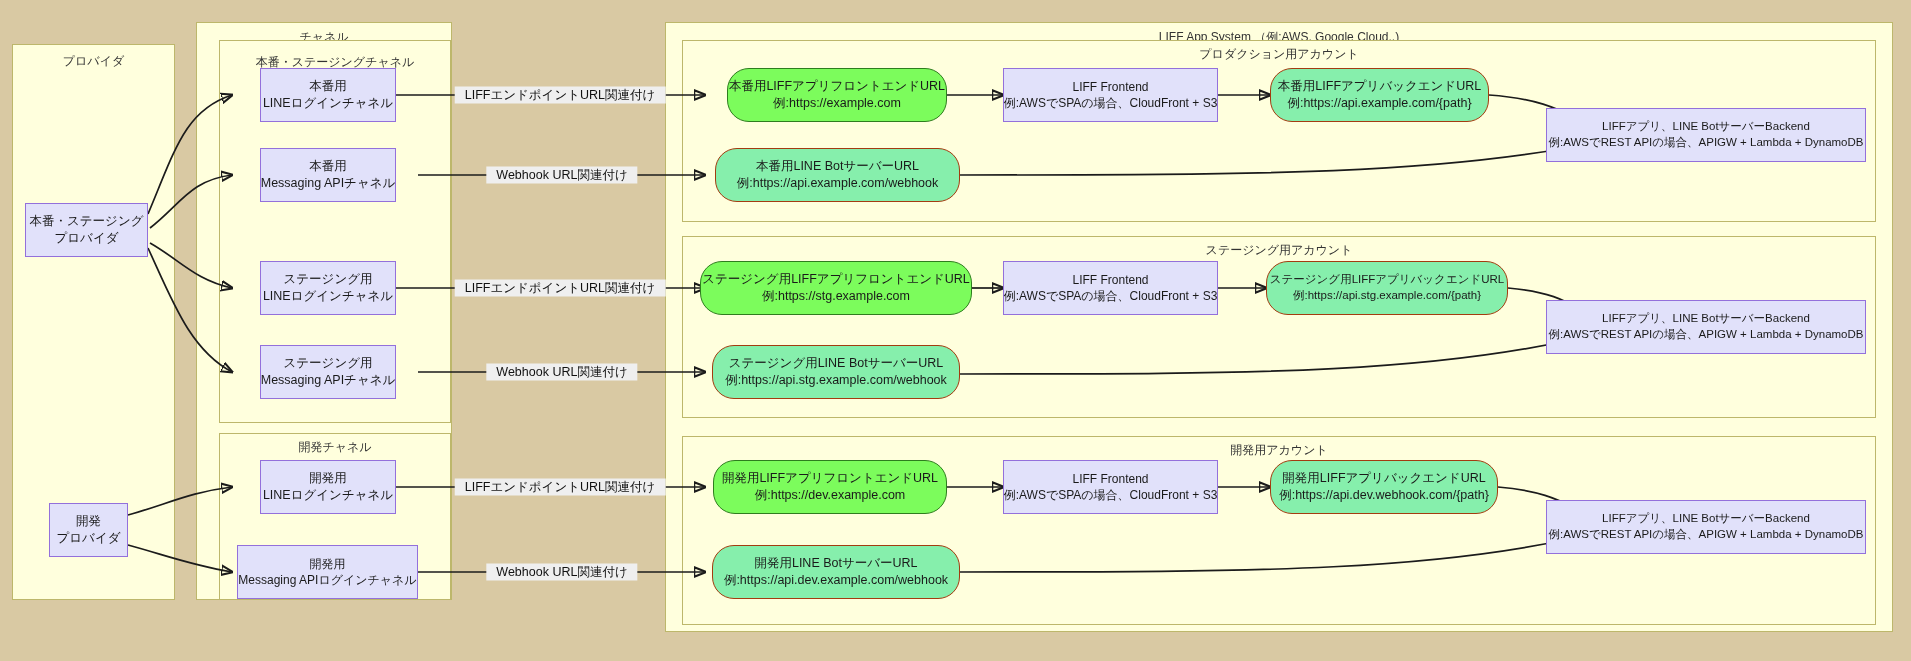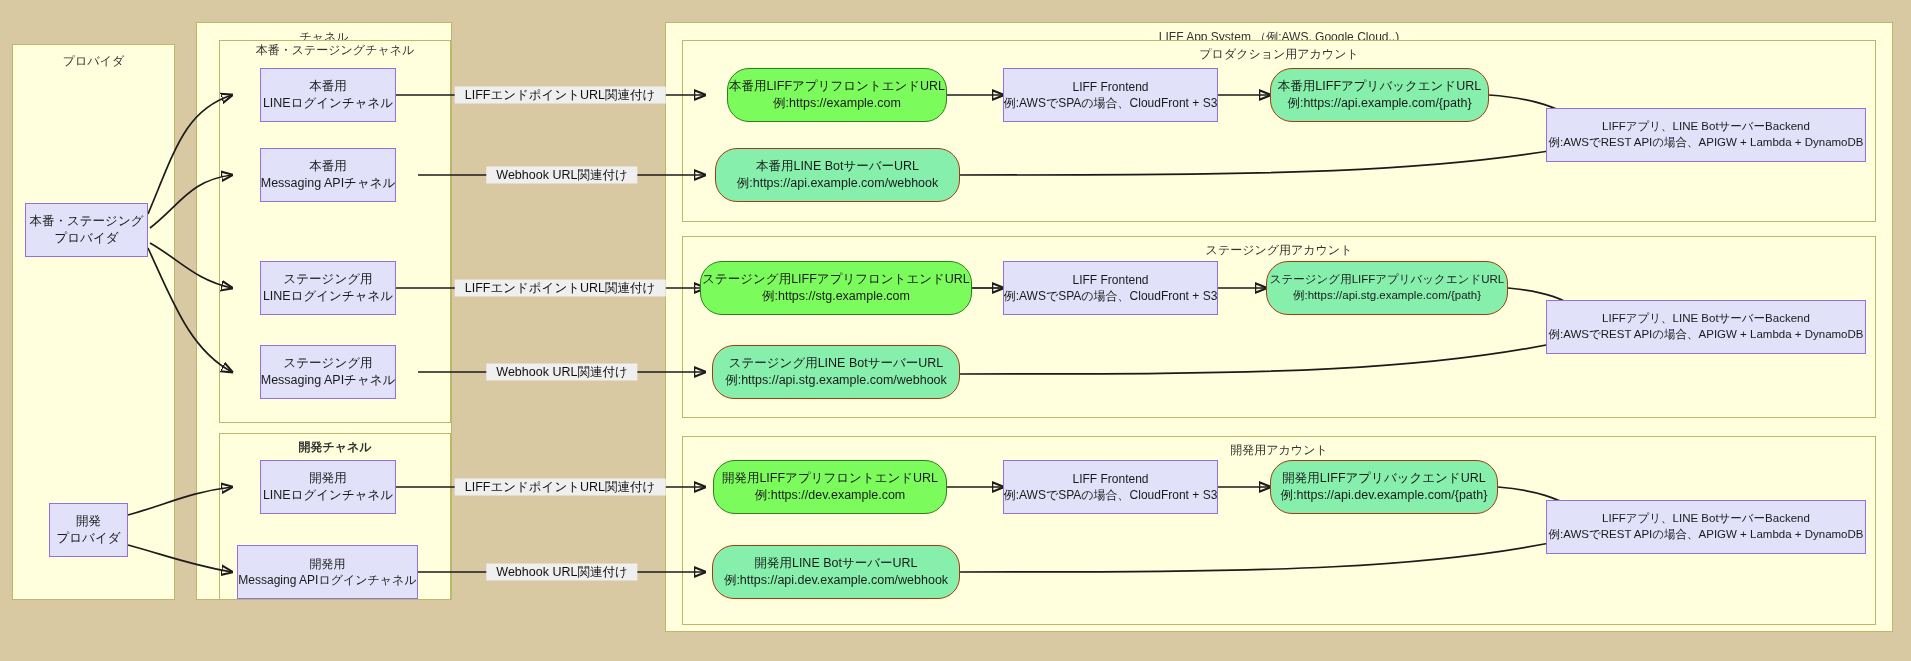--- a/index.html
+++ b/index.html
@@ -33,25 +33,25 @@
 
   <div class="cluster" style="left:12px;top:44px;width:163px;height:556px;">
     <div class="cluster-title" style="top:8px;">プロバイダ</div>
   </div>
 
   <div class="cluster" style="left:196px;top:22px;width:256px;height:578px;">
     <div class="cluster-title" style="top:6px;">チャネル</div>
   </div>
 
   <div class="cluster" style="left:219px;top:40px;width:232px;height:383px;">
-    <div class="cluster-title" style="top:1px;">本番・ステージングチャネル</div>
+    <div class="cluster-title" style="top:13px;">本番・ステージングチャネル</div>
   </div>
 
   <div class="cluster" style="left:219px;top:433px;width:232px;height:167px;">
-    <div class="cluster-title" style="top:5px;font-weight:bold;">開発チャネル</div>
+    <div class="cluster-title" style="top:5px;">開発チャネル</div>
   </div>
 
   <div class="cluster" style="left:665px;top:22px;width:1228px;height:610px;">
     <div class="cluster-title" style="top:6px;">LIFF App System （例:AWS, Google Cloud..)</div>
   </div>
 
   <div class="cluster" style="left:682px;top:40px;width:1194px;height:182px;">
     <div class="cluster-title" style="top:5px;">プロダクション用アカウント</div>
   </div>
 
@@ -195,21 +195,21 @@
   <div class="node green" style="left:713px;top:460px;width:234px;height:54px;">
     <span class="l1">開発用LIFFアプリフロントエンドURL</span>
     <span class="l2">例:https://dev.example.com</span>
   </div>
   <div class="node rect" style="left: 1003px; top: 460px; width: 215px; height: 54px; font-size: 12px;">
     <span class="l1">LIFF Frontend</span>
     <span class="l2">例:AWSでSPAの場合、CloudFront + S3</span>
   </div>
   <div class="node orange" style="left:1270px;top:460px;width:228px;height:54px;">
     <span class="l1">開発用LIFFアプリバックエンドURL</span>
-    <span class="l2">例:https://api.dev.example.com/{path}</span>
+    <span class="l2">例:https://api.dev.webhook.com/{path}</span>
   </div>
   <div class="node orange" style="left:712px;top:545px;width:248px;height:54px;">
     <span class="l1">開発用LINE BotサーバーURL</span>
     <span class="l2">例:https://api.dev.example.com/webhook</span>
   </div>
   <div class="node rect" style="left: 1546px; top: 500px; width: 320px; height: 54px; font-size: 11.5px;">
     <span class="l1">LIFFアプリ、LINE BotサーバーBackend</span>
     <span class="l2">例:AWSでREST APIの場合、APIGW + Lambda + DynamoDB</span>
   </div>
 

